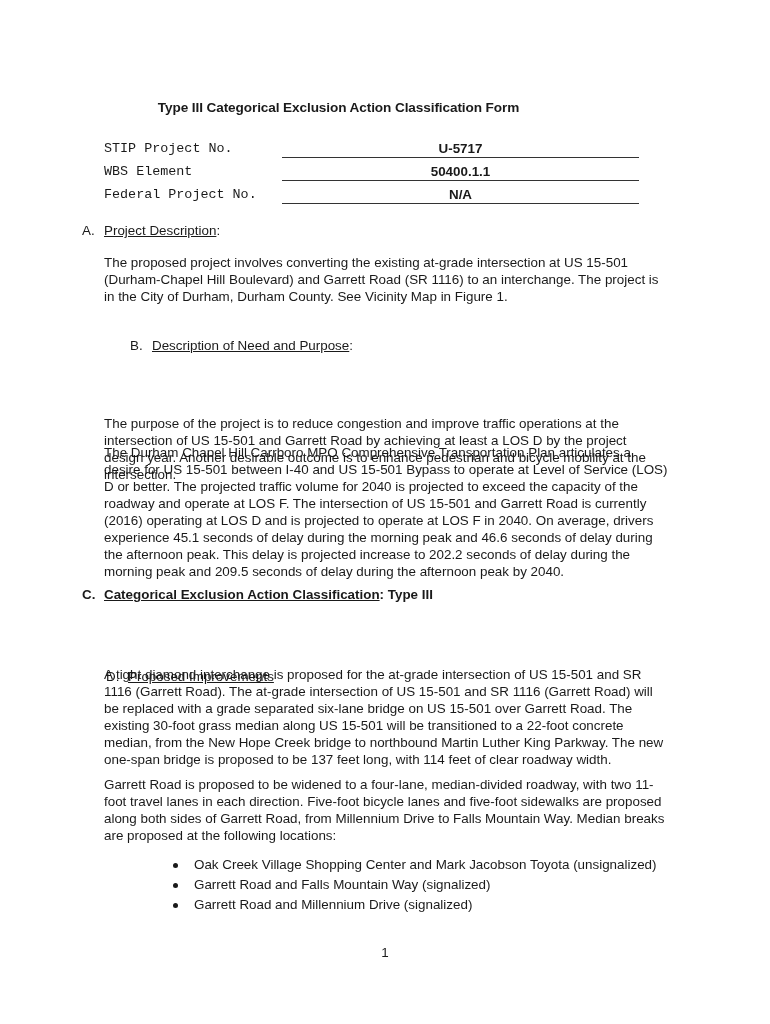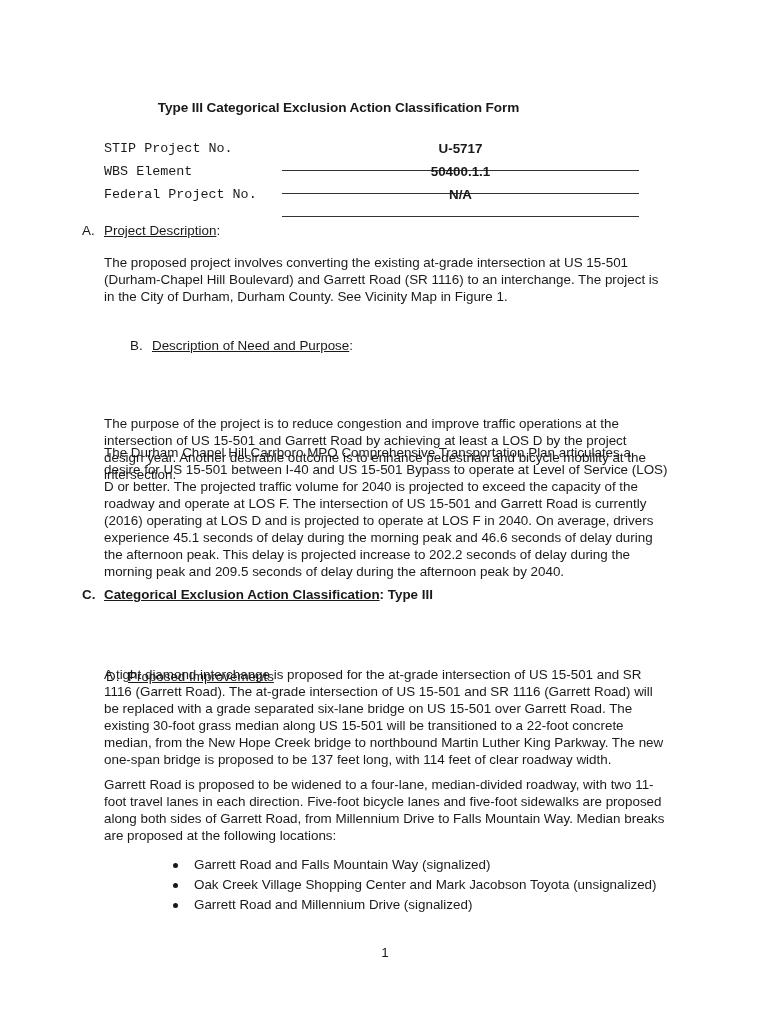--- a/index.html
+++ b/index.html
@@ -49,21 +49,21 @@
     .field-value {
       position: absolute;
       left: 178px;
       width: 357px;
       top: 0;
       text-align: center;
       font-weight: bold;
       font-size: 13.4px;
       height: 17px;
       border-bottom: 1.5px solid #333;
-      padding-bottom: 13px;
+      padding-bottom: 0;
     }
     .section-head {
       position: absolute;
       left: 82px;
       font-size: 13.4px;
     }
     .section-head .letter {
       display: inline-block;
       width: 22px;
     }
@@ -166,19 +166,19 @@
 be replaced with a grade separated six-lane bridge on US 15-501 over Garrett Road. The
 existing 30-foot grass median along US 15-501 will be transitioned to a 22-foot concrete
 median, from the New Hope Creek bridge to northbound Martin Luther King Parkway. The new
 one-span bridge is proposed to be 137 feet long, with 114 feet of clear roadway width.</div>
   <div class="para" style="top:776px;">Garrett Road is proposed to be widened to a four-lane, median-divided roadway, with two 11-
 foot travel lanes in each direction. Five-foot bicycle lanes and five-foot sidewalks are proposed
 along both sides of Garrett Road, from Millennium Drive to Falls Mountain Way. Median breaks
 are proposed at the following locations:</div>
 
   <ul class="bullets">
+    <li><span class="dot"></span><span>Oak Creek Village Shopping Center and Mark Jacobson Toyota (unsignalized)</span></li>
     <li><span class="dot"></span><span>Garrett Road and Falls Mountain Way (signalized)</span></li>
-    <li><span class="dot"></span><span>Oak Creek Village Shopping Center and Mark Jacobson Toyota (unsignalized)</span></li>
     <li><span class="dot"></span><span>Garrett Road and Millennium Drive (signalized)</span></li>
   </ul>
 
   <div class="page-num">1</div>
 </div>
 
 </body></html>

